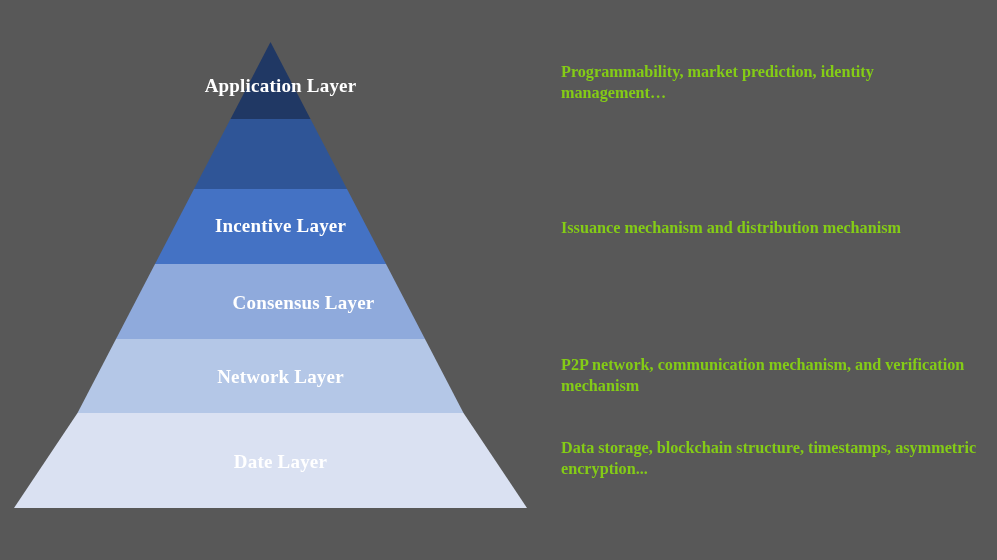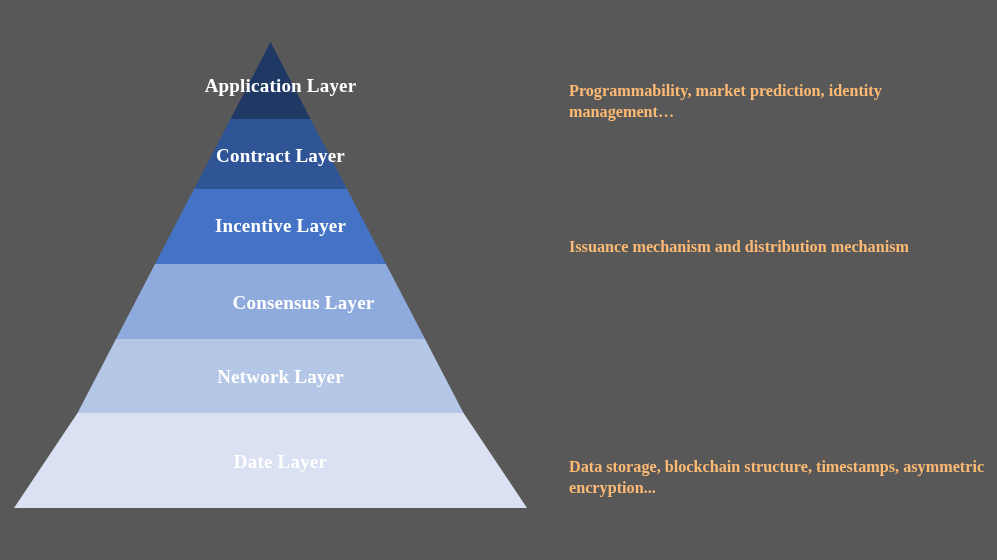--- a/index.html
+++ b/index.html
@@ -49,27 +49,26 @@
   
   #descriptions {
     position: absolute;
     left: 557px;
     top: 0;
     width: 430px;
     height: 560px;
   }
   .desc-item {
     position: absolute;
-    left: 12px;
+    left: 4px;
     width: 418px;
-    color: #fdba74;
+    color: #84cc16;
     font-weight: bold;
     font-size: 16.2px;
     line-height: 1.29;
-    margin-top: 19px;
   }
 </style>
 </head>
 <body style="background: rgb(88, 88, 88);">
 
 <div id="canvas" style="background: rgb(88, 88, 88);">
 
   <div id="pyramid-figure">
     <svg id="pyramid-svg" viewBox="0 0 545 560" xmlns="http://www.w3.org/2000/svg">
 
@@ -80,26 +79,26 @@
       <polygon points="194.0,189 347.0,189 386.0,264 155.0,264" fill="#4472c4"></polygon>
 
       <polygon points="155.0,264 386.0,264 425.0,339 116.0,339" fill="#8faadc"></polygon>
 
       <polygon points="116.0,339 425.0,339 463.5,413 77.5,413" fill="#b4c7e7"></polygon>
 
       <polygon points="77.5,413 463.5,413 527.0,508 14.0,508" fill="#dae1f2"></polygon>
     </svg>
 
     <div class="tier-label" style="top:76px;">Application Layer</div>
-    <div class="tier-label" style="top:146px;">Contract Layer</div>
     <div class="tier-label" style="top:216px;">Incentive Layer</div>
     <div class="tier-label" style="top:293px;margin-left:23px;">Consensus Layer</div>
     <div class="tier-label" style="top:367px;">Network Layer</div>
     <div class="tier-label" style="top:452px;">Date Layer</div>
   </div>
 
   <div id="descriptions">
     <div class="desc-item" style="top:62px;">Programmability, market prediction, identity management…</div>
     <div class="desc-item" style="top:218px;">Issuance mechanism and distribution mechanism</div>
+    <div class="desc-item" style="top:355px;">P2P network, communication mechanism, and verification mechanism</div>
     <div class="desc-item" style="top:438px;">Data storage, blockchain structure, timestamps, asymmetric encryption...</div>
   </div>
 
 </div>
 
 </body></html>

